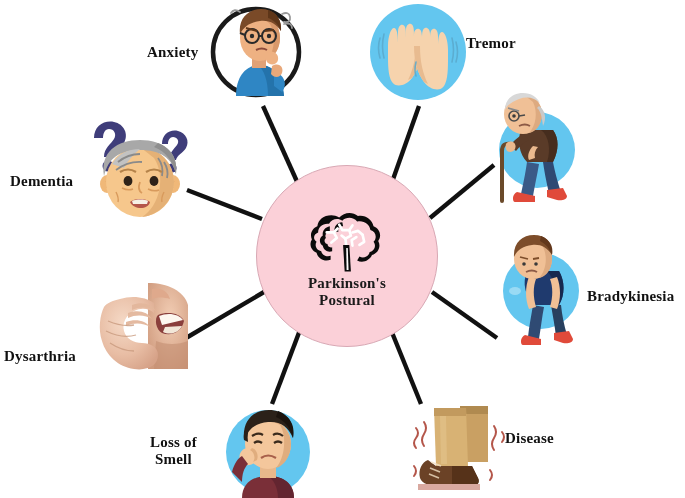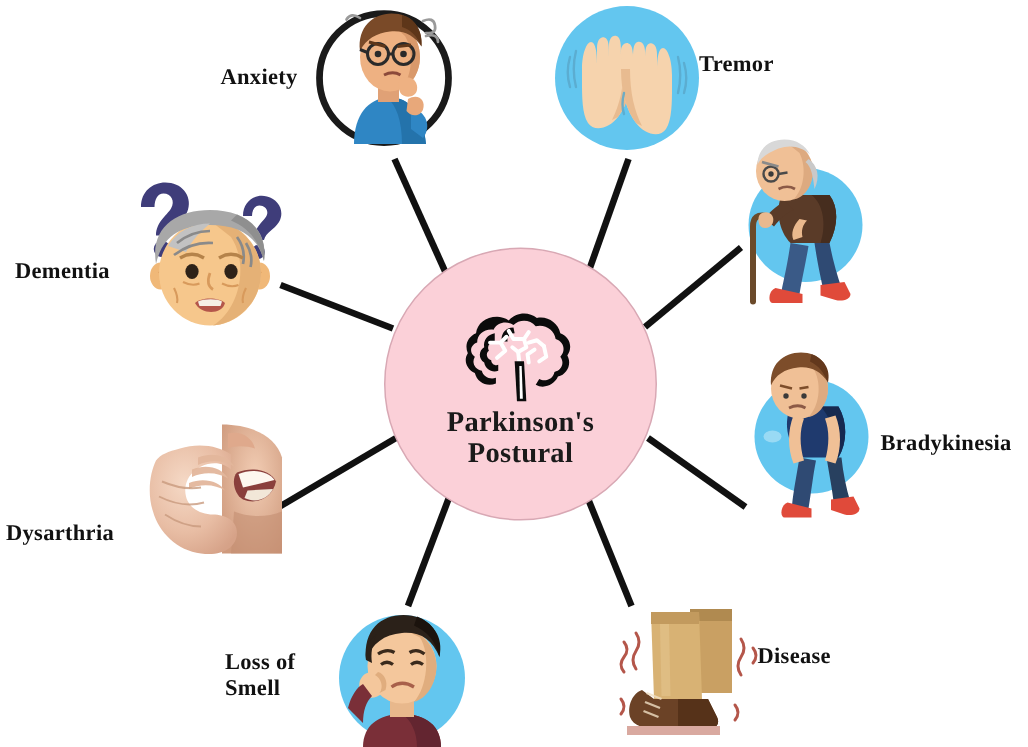--- a/index.html
+++ b/index.html
@@ -33,21 +33,21 @@
     flex-direction: column;
     align-items: center;
     justify-content: center;
     box-sizing: border-box;
   }
   .hub-brain { width: 80px; height: 64px; margin-top: 6px; }
   .hub-label {
     margin-top: 2px;
     text-align: center;
     font-weight: bold;
-    font-size: 19px;
+    font-size: 15px;
     line-height: 1.12;
     color: #1a1a1a;
     letter-spacing: .2px;
   }
 
   
   .lbl {
     position: absolute;
     font-weight: bold;
     font-size: 15px;
@@ -313,21 +313,21 @@
       <path d="M58 45 Q62 42 66 45" stroke="#3a2a1c" stroke-width="2.2" fill="none"></path>
 
       <path d="M45 60 Q52 55 60 60" stroke="#a8604a" stroke-width="2.2" fill="none"></path>
 
       <path fill="#f4c79c" d="M32 50 C26 50 22 56 24 62 C26 68 34 69 39 64 C43 60 41 52 36 50 Z"></path>
       <path fill="#e0ad7e" d="M34 52 C38 54 40 60 37 64 L41 62 C43 56 40 51 36 50 Z"></path>
 
       <path fill="#7a2f38" d="M16 74 C18 66 22 60 26 58 L32 66 C28 70 26 76 26 84 Z"></path>
     </svg>
   </div>
-  <div class="lbl" style="left:150px; top:434px; ">Loss of
+  <div class="lbl" style="left:150px; top:434px; text-align:center;">Loss of
 Smell</div>
 
   <div class="icon" style="left:96px; top:281px; width:98px; height:92px;">
     <svg viewBox="0 0 98 92">
       <defs>
         <radialGradient id="skinA" cx="40%" cy="35%" r="75%">
           <stop offset="0%" stop-color="#f5d9c6"></stop>
           <stop offset="60%" stop-color="#e8bda4"></stop>
           <stop offset="100%" stop-color="#d6a288"></stop>
         </radialGradient>

